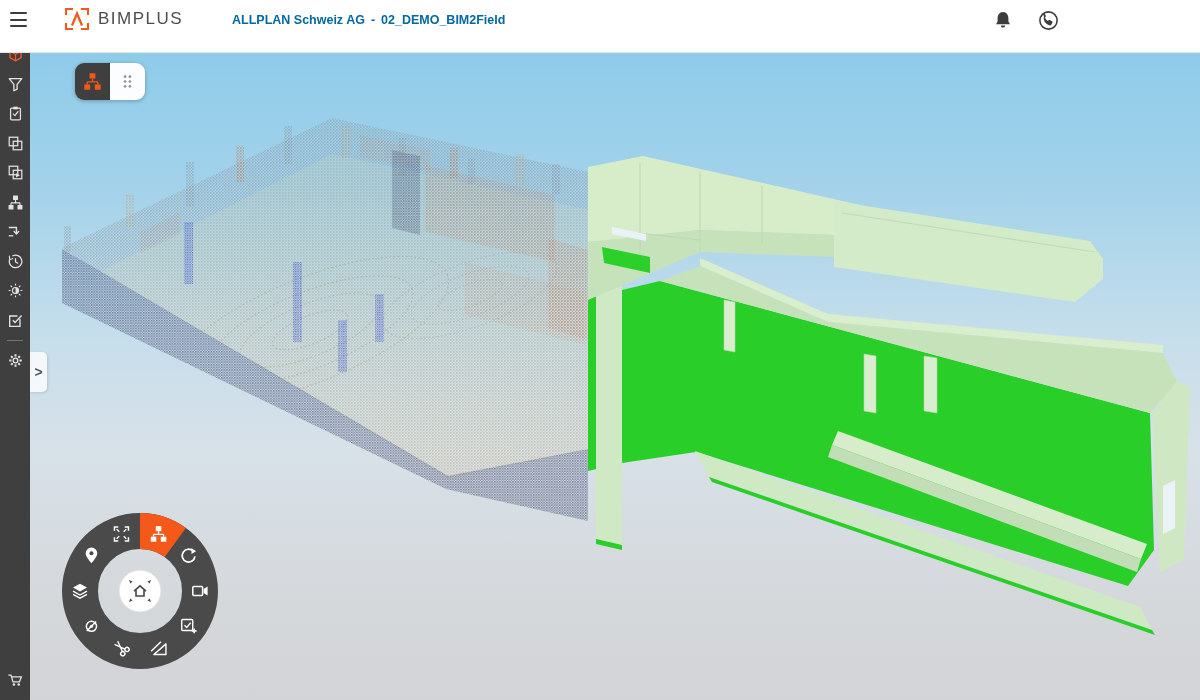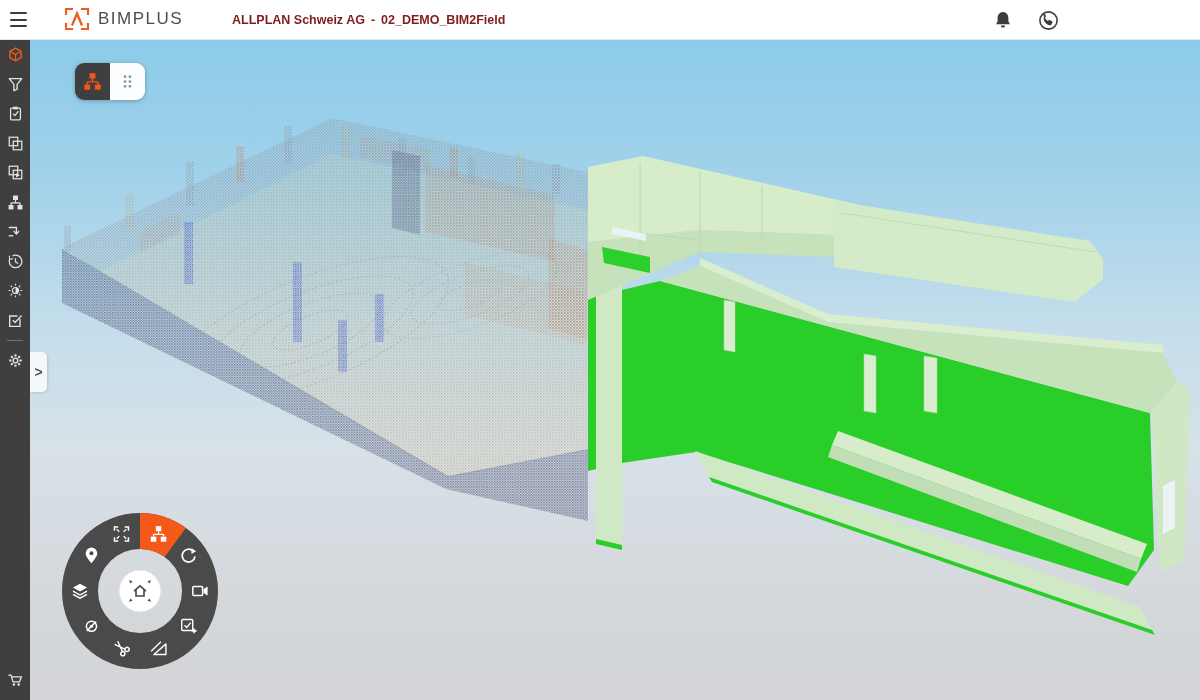--- a/index.html
+++ b/index.html
@@ -1,28 +1,28 @@
 <!DOCTYPE html>
 <html><head>
 <meta charset="utf-8">
 <style>
   * { margin:0; padding:0; box-sizing:border-box; }
   html,body { width:1200px; height:700px; overflow:hidden;
     font-family:"Liberation Sans","DejaVu Sans",sans-serif; background:#fff; }
 
   
-  .header { position:absolute; left:0; top:0; width:1200px; height:40px;
+  .header { position:absolute; left:0; top:0; width:1200px; height:53px;
     background:#ffffff; border-bottom:1px solid #e2e7ea; z-index:30; }
   .hamburger { position:absolute; left:10px; top:12px; width:17px; height:15px;
     display:flex; flex-direction:column; justify-content:space-between; cursor:pointer; }
   .hamburger span { display:block; height:2px; background:#3c3c3c; border-radius:1px; }
   .logo { position:absolute; left:64px; top:6px; display:flex; align-items:center; gap:8px; }
   .logo-text { font-size:17px; letter-spacing:1.5px; color:#4d4d4d; font-weight:500; }
   .breadcrumb { position:absolute; left:232px; top:0; height:40px; line-height:40px;
-    font-size:12.5px; font-weight:bold; color:#7f1d1d; }
+    font-size:12.5px; font-weight:bold; color:#0369a1; }
   .breadcrumb .sep { margin:0 6px; }
   .hdr-action { position:absolute; top:8px; width:24px; height:24px; cursor:pointer;
     color:#3c3c3c; display:flex; align-items:center; justify-content:center; }
 
   
   .sidebar { position:absolute; left:0; top:40px; width:30px; height:660px;
     background:#3f3f40; z-index:25; }
   .sb-item { width:30px; height:29.5px; display:flex; align-items:center;
     justify-content:center; color:#e3e3e3; cursor:pointer; }
   .sb-item.active { color:#f05a1e; }

